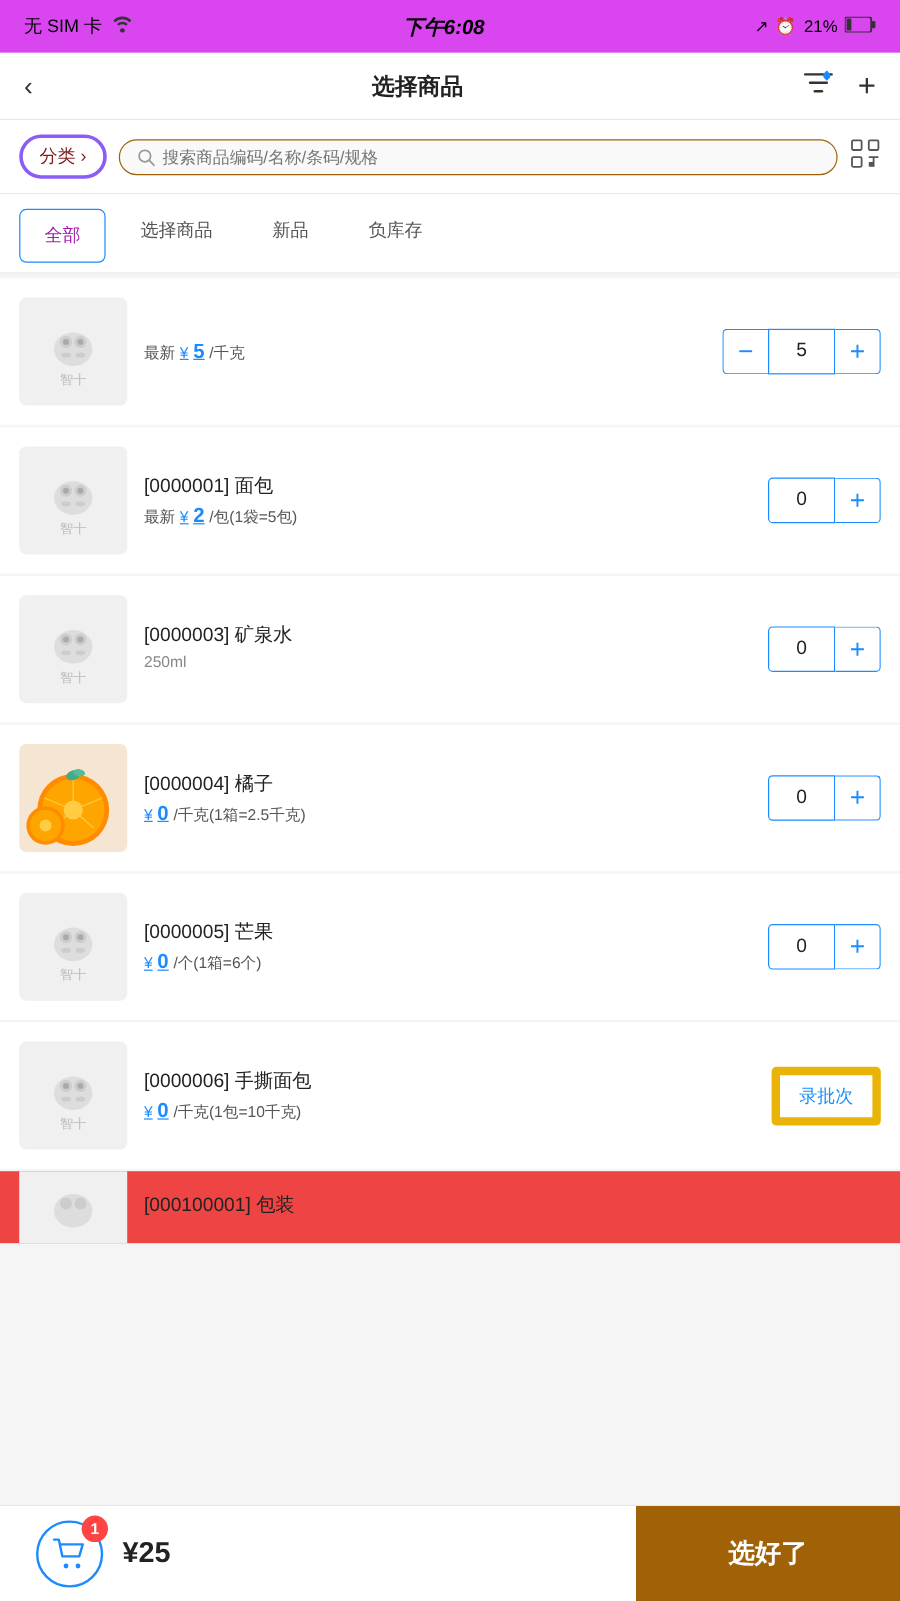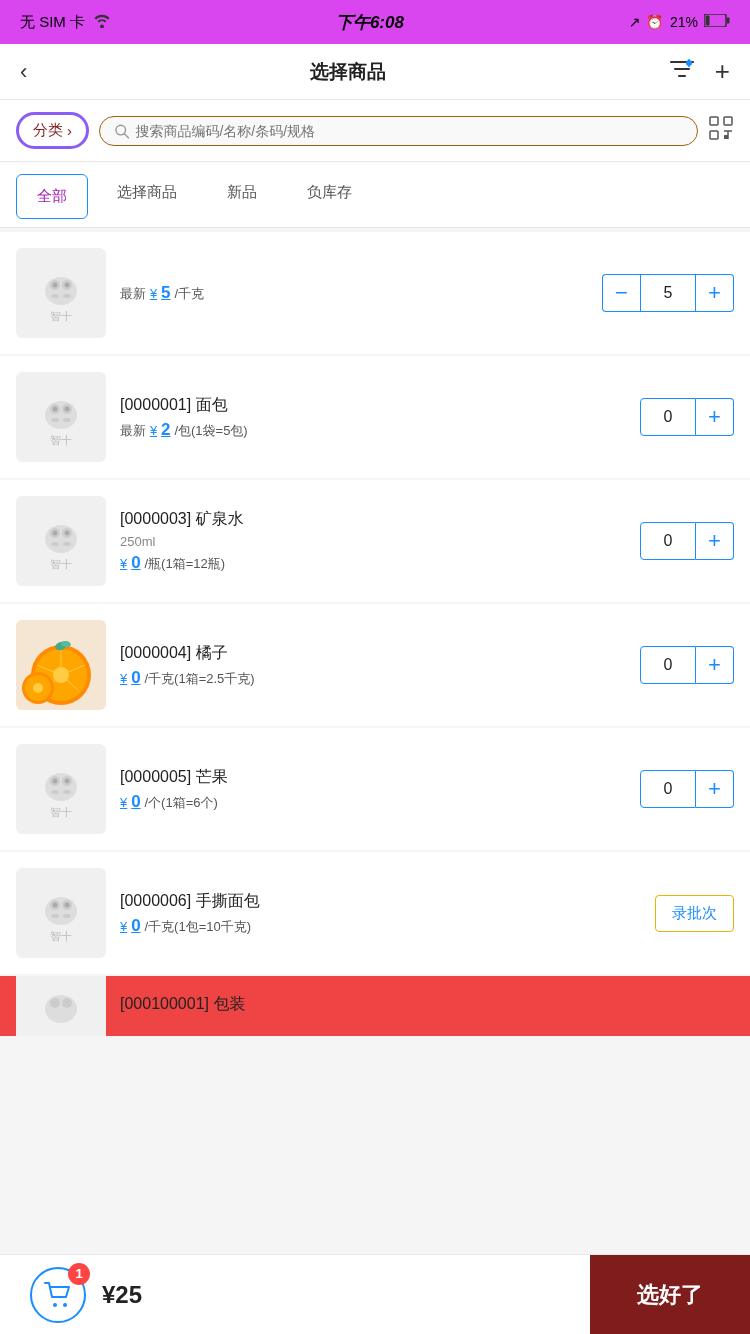--- a/index.html
+++ b/index.html
@@ -149,21 +149,21 @@
     .qty-btn.plus { border-radius: 0 4px 4px 0; border-left: none; }
     .qty-input {
       width: 56px; height: 38px;
       border: 1px solid #1a8cff;
       text-align: center;
       font-size: 16px;
       outline: none;
       color: #222;
     }
     .batch-btn {
-      border: 1px solid #eab308;
+      border: 7px solid #eab308;
       border-radius: 4px;
       padding: 8px 16px;
       color: #1a8cff;
       background: #fff;
       font-size: 15px;
       cursor: pointer;
     }
 
     
     .bottom-bar {
@@ -196,22 +196,22 @@
       width: 22px; height: 22px;
       background: #ff4444;
       border-radius: 50%;
       color: #fff;
       font-size: 13px;
       display: flex; align-items: center; justify-content: center;
       font-weight: 700;
     }
     .cart-total { font-size: 24px; font-weight: 700; color: #222; }
     .confirm-btn {
-      width: 160px; height: 80px;
-      background: #7f1d1d;
+      width: 220px; height: 80px;
+      background: #a16207;
       color: #fff;
       font-size: 22px;
       font-weight: 600;
       border: none;
       cursor: pointer;
       display: flex; align-items: center; justify-content: center;
     }
 
     
     .product-item-partial {
@@ -386,25 +386,20 @@
         </svg>
         <span style="font-size:11px; color:#bbb; margin-top:-4px;">智十</span>
       </div>
     </div>
     <div class="product-info">
       <div class="product-code-name">
         <span>[0000003]</span>
         <span>矿泉水</span>
       </div>
       <div class="product-spec">250ml</div>
-      <div class="product-price-line">
-        <span class="price-yen">¥</span>
-        <span class="price-big">0</span>
-        <span class="price-unit">/瓶(1箱=12瓶)</span>
-      </div>
     </div>
     <div class="qty-control">
       <input class="qty-input" type="text" value="0" style="border-radius: 4px 0px 0px 4px;">
       <button class="qty-btn plus">+</button>
     </div>
   </div>
 
   <div class="product-item">
     <div class="product-image" style="background: #f5e6d3;">
 

